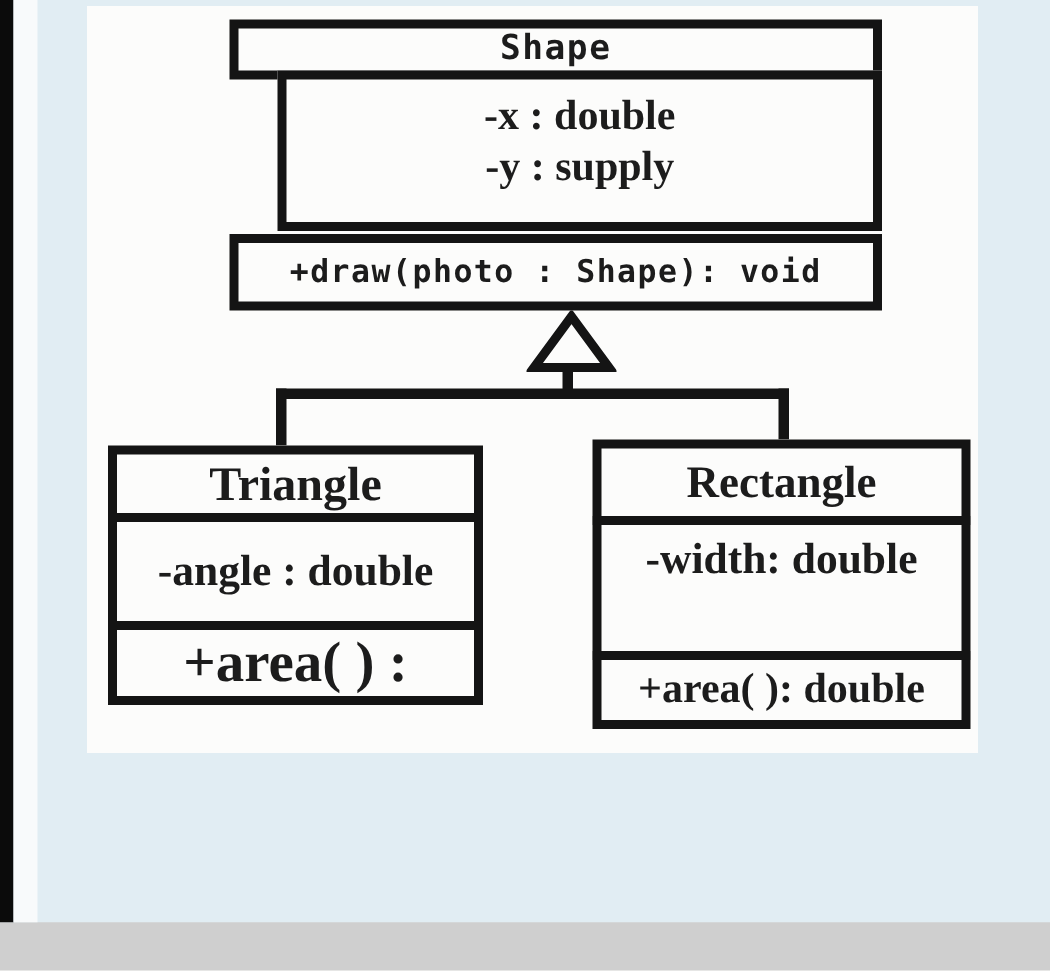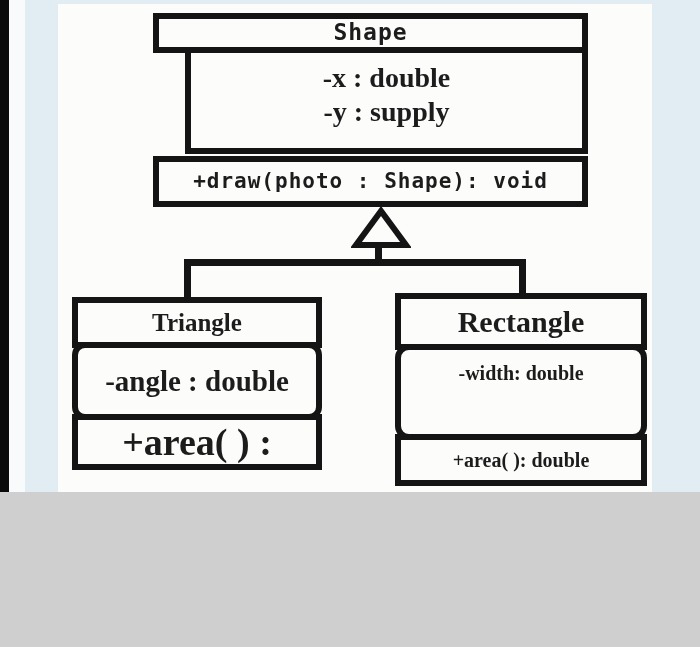--- a/index.html
+++ b/index.html
@@ -1,20 +1,20 @@
 <!DOCTYPE html>
 <html><head>
 <meta charset="utf-8">
 <style>
   * { margin: 0; padding: 0; box-sizing: border-box; }
   html, body { background: #cfcfcf; }
   #stage {
     position: relative;
     width: 700px;
-    height: 492px;
+    height: 615px;
     background: #e1edf3;
     overflow: hidden;
     font-family: "Liberation Sans", sans-serif;
   }
 
   
   .edge-bar   { position: absolute; left: 0; top: 0; width: 9px; height: 630px; background: #0b0b0b; }
   .edge-bar-end { position: absolute; left: 0; top: 630px; width: 9px; height: 17px; background: #f2f5f6; }
   .white-band { position: absolute; left: 9px; top: 0; width: 16px; height: 647px; background: #f8fafb; }
   .artifact-dot { position: absolute; width: 4px; height: 4px; border-radius: 50%; background: #97a0a6; }
@@ -42,29 +42,29 @@
   .mono  { font-family: "DejaVu Sans Mono", "Liberation Mono", monospace; font-weight: 700; }
 
   
   #box-shape { left: 153px; top: 13px; width: 435px; height: 194px; }
   #box-shape .c-title   { height: 40px;  font-size: 23px; line-height: 27px; letter-spacing: 1px; }
   #box-shape .c-attrs   { height: 108px; font-size: 28px; line-height: 34px; padding-top: 8px; margin-left: 32px; }
   #box-shape .c-methods { height: 52px;  font-size: 21px; line-height: 39px; letter-spacing: 1px; }
 
   
   #box-triangle { left: 72px; top: 297px; width: 250px; height: 173px; }
-  #box-triangle .c-title   { height: 51px; font-size: 25px; line-height: 39px; }
-  #box-triangle .c-attrs   { height: 78px; font-size: 29px; line-height: 66px; border-radius: 13px; }
+  #box-triangle .c-title   { height: 51px; font-size: 32px; line-height: 39px; }
+  #box-triangle .c-attrs   { height: 78px; font-size: 29px; line-height: 66px; }
   #box-triangle .c-methods { height: 56px; font-size: 38px; line-height: 44px; text-align: center; }
 
   
   #box-rectangle { left: 395px; top: 293px; width: 252px; height: 193px; }
   #box-rectangle .c-title   { height: 57px; font-size: 30px; line-height: 45px; }
-  #box-rectangle .c-attrs   { height: 96px; font-size: 20px; line-height: 38px; padding-top: 4px; border-radius: 14px; }
-  #box-rectangle .c-methods { height: 52px; font-size: 20px; line-height: 40px; }
+  #box-rectangle .c-attrs   { height: 96px; font-size: 29px; line-height: 38px; padding-top: 4px; }
+  #box-rectangle .c-methods { height: 52px; font-size: 28px; line-height: 40px; }
 
   
   .conn { position: absolute; background: #141414; }
   .conn-stem  { left: 375px; top: 246px; width: 7px;  height: 20px; }
   .conn-h     { left: 184px; top: 259px; width: 342px; height: 7px; }
   .conn-drop-l{ left: 184px; top: 259px; width: 7px;  height: 38px; }
   .conn-drop-r{ left: 519px; top: 259px; width: 7px;  height: 34px; }
   .arrowhead  { position: absolute; left: 351px; top: 207px; width: 60px; height: 41px; }
 
   

